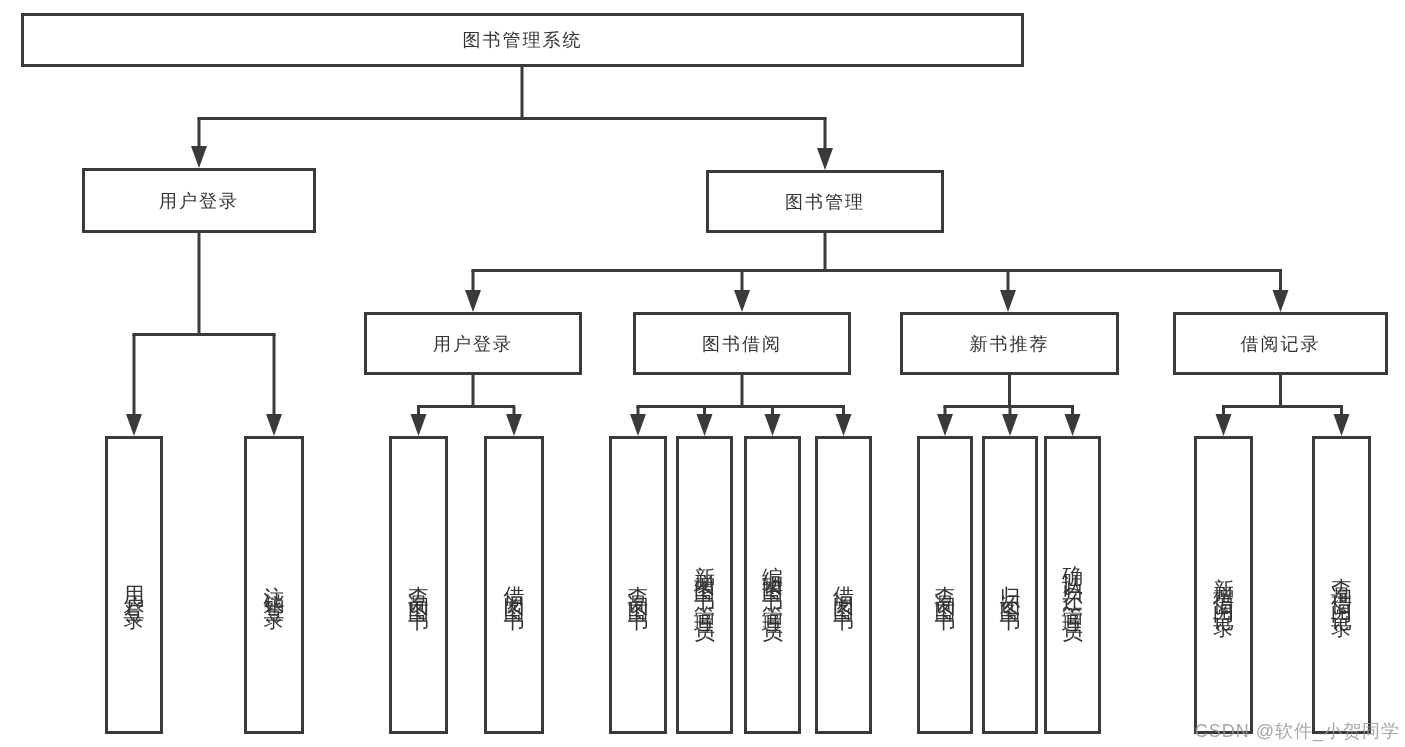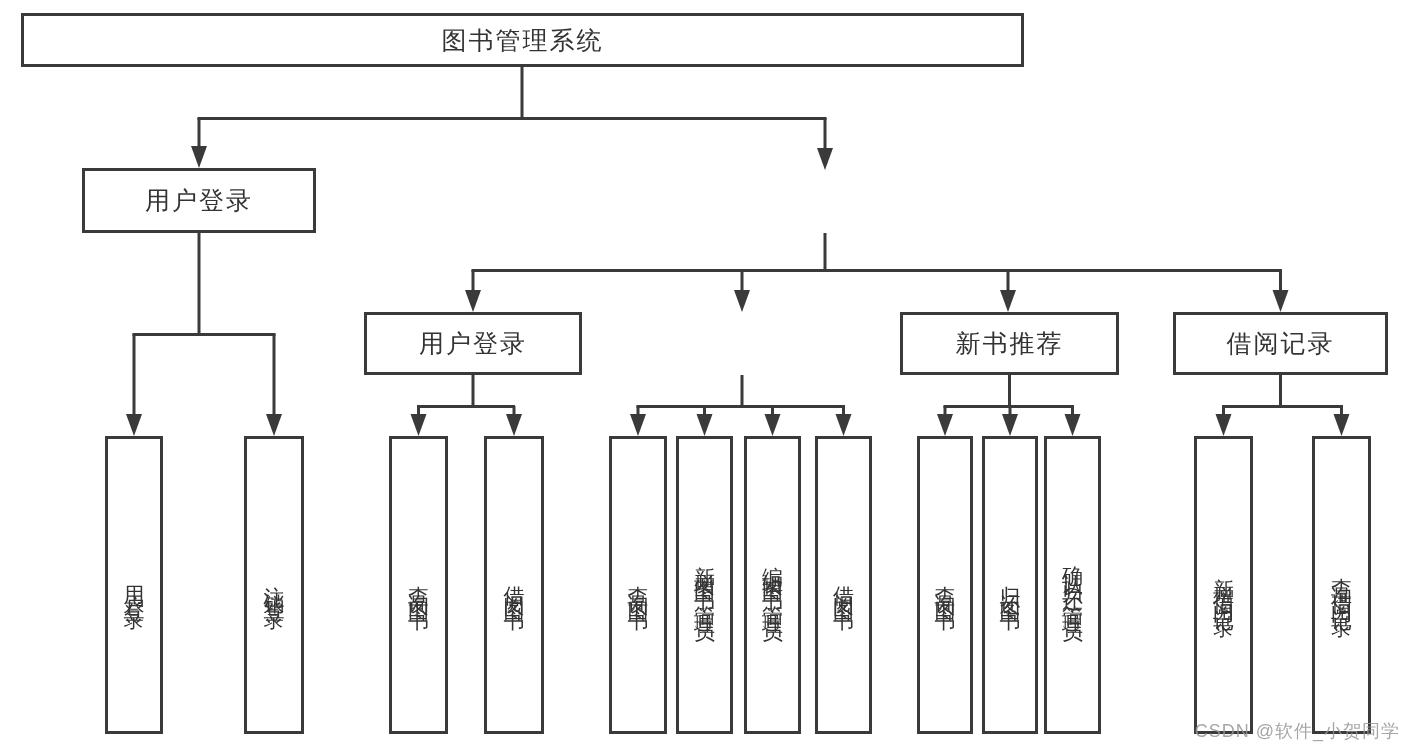--- a/index.html
+++ b/index.html
@@ -25,21 +25,21 @@
   }
   .node {
     position: absolute;
     box-sizing: border-box;
     background: #ffffff;
     border: 3px solid #3a3a3a;
     display: flex;
     align-items: center;
     justify-content: center;
     color: #333333;
-    font-size: 25px;
+    font-size: 18px;
     letter-spacing: 2px;
     z-index: 1;
     white-space: nowrap;
   }
   .leaf {
     top: 436px;
     height: 298px;
     font-size: 21px;
   }
   .leaf .vtext {
@@ -137,24 +137,30 @@
     </g>
   </svg>
 
   <div class="node" style="left:21px; top:13px; width:1003px; height:54px;">
     <span>图书管理系统</span>
   </div>
 
   <div class="node" style="left:82px; top:168px; width:234px; height:65px;">
     <span>用户登录</span>
   </div>
+  <div class="node" style="left:706px; top:170px; width:238px; height:63px;">
+    <span>图书管理</span>
+  </div>
 
   <div class="node" style="left:364px; top:312px; width:218px; height:63px;">
     <span>用户登录</span>
   </div>
+  <div class="node" style="left:633px; top:312px; width:218px; height:63px;">
+    <span>图书借阅</span>
+  </div>
   <div class="node" style="left:900px; top:312px; width:219px; height:63px;">
     <span>新书推荐</span>
   </div>
   <div class="node" style="left:1173px; top:312px; width:215px; height:63px;">
     <span>借阅记录</span>
   </div>
 
   <div class="node leaf" style="left:105px; width:58px;">
     <span class="vtext">用户登录</span>
   </div>

